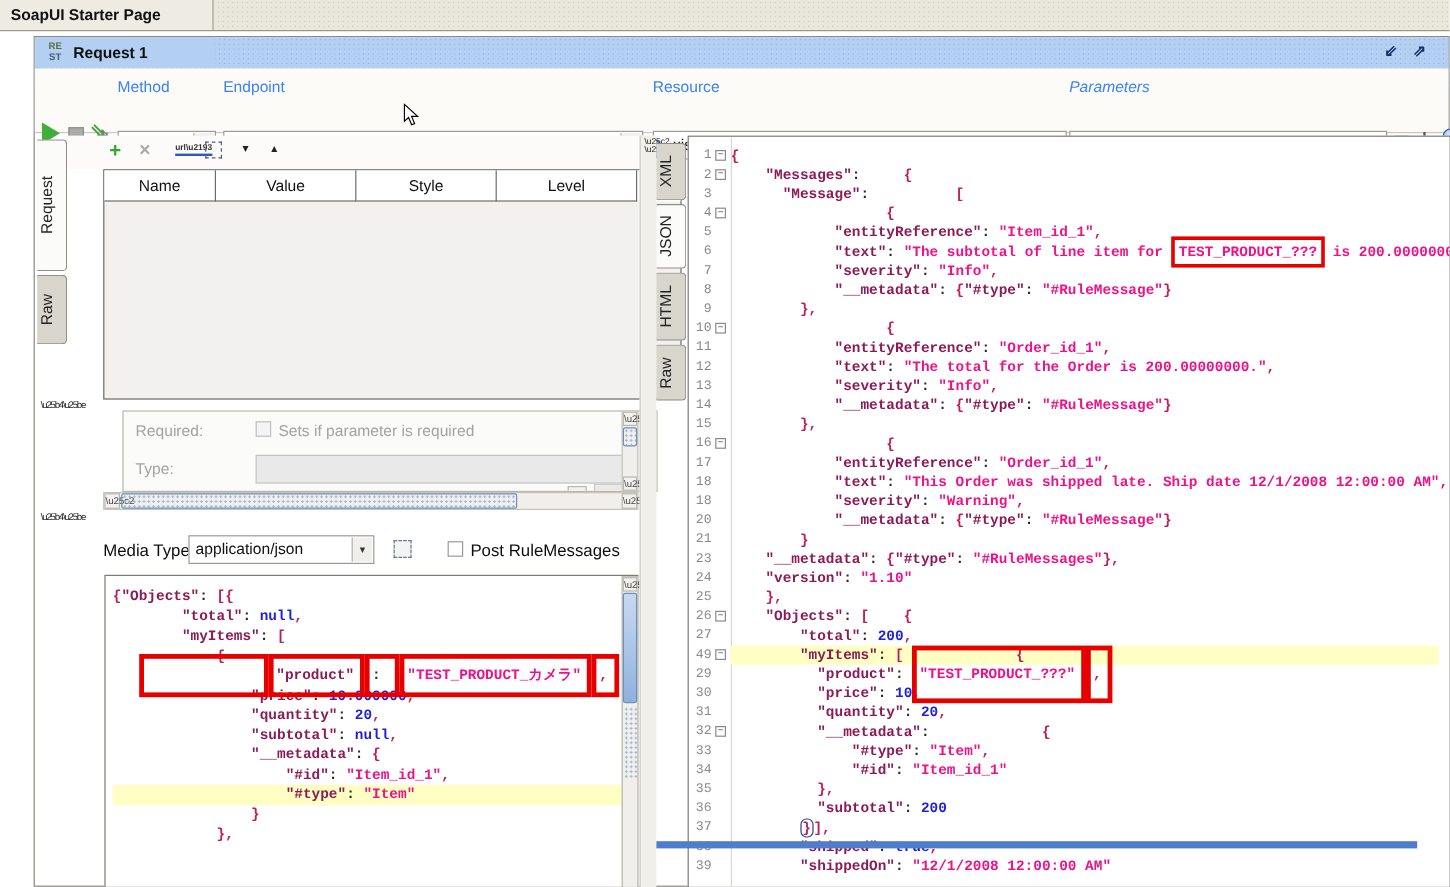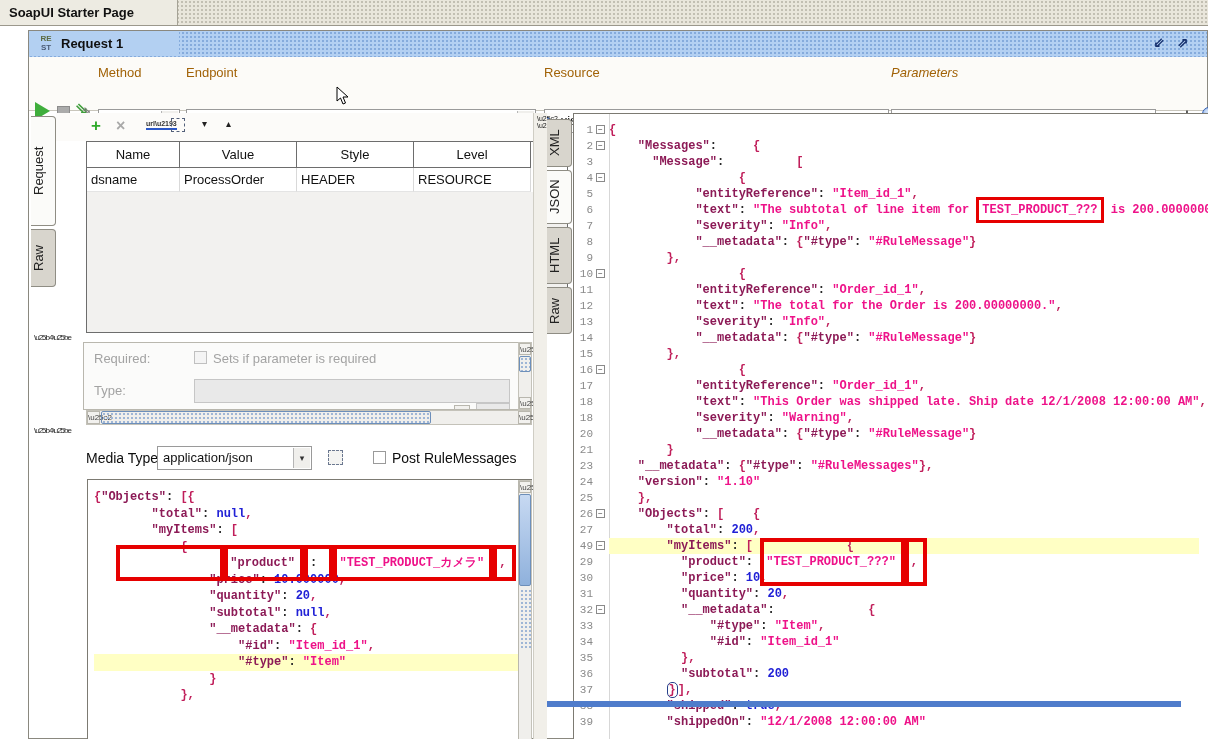--- a/index.html
+++ b/index.html
@@ -19,21 +19,21 @@
     background-image:radial-gradient(#85abdc 26%,transparent 27%);background-size:4px 4px;}
   #titlemask{left:0;top:0;width:150px;height:25px;background:#b3d0f2;}
   .resticon{left:7px;top:3px;width:20px;height:20px;font:bold 8px "Liberation Sans",sans-serif;line-height:9px;
     color:#5d6b43;text-align:center;}
   .resticon .st{color:#4a5a74;}
   #wtitle{left:32px;top:0;height:25px;line-height:25px;font-weight:bold;font-size:13px;color:#101010;}
   .winbtn{top:4px;width:16px;height:16px;color:#16306e;font-size:13px;line-height:15px;text-align:center;font-weight:bold;}
 
   
   #toolbar{left:0;top:26px;width:1178px;height:54px;background:#fcfbf8;border-bottom:1px solid #c9c6bc;}
-  .tlabel{top:8px;font-size:13px;color:#a16207;}
+  .tlabel{top:8px;font-size:13px;color:#3b82f6;}
   .field{top:52px;height:24px;background:#fff;border:1px solid #9a9a9a;font-size:13px;color:#111;
     line-height:22px;padding-left:5px;white-space:nowrap;overflow:hidden;}
   .combo-arrow{position:absolute;right:1px;top:1px;bottom:1px;width:17px;background:#f0efec;
     border-left:1px solid #b5b5b5;text-align:center;color:#333;font-size:9px;line-height:20px;}
   #playbtn{left:6px;top:45px;width:0;height:0;border-left:15px solid #3fae3c;border-top:9px solid transparent;
     border-bottom:9px solid transparent;}
   #stopbtn{left:28px;top:49px;width:13px;height:13px;background:#ababab;border:1px solid #8c8c8c;}
   #addbtn{left:46px;top:42px;font-size:16px;font-weight:bold;color:#3f9e3c;}
   #addbtn .sub{color:#7d7d7d;font-size:10px;margin-left:-6px;}
   .funnel{width:0;height:0;border-left:6px solid transparent;border-right:6px solid transparent;border-top:7px solid #9a9a96;}
@@ -59,21 +59,21 @@
   #ptable{left:57px;top:110px;width:482px;height:192px;background:#f2f1ef;border:1px solid #6d6d6d;}
   .prow{display:flex;background:#fff;}
   .pcell{border-right:1px solid #9c9c9c;border-bottom:1px solid #9c9c9c;height:26px;line-height:25px;
     font-size:13px;color:#111;padding:0 4px;overflow:hidden;}
   .phead .pcell{text-align:center;border-bottom:1px solid #6d6d6d;border-right:1px solid #6d6d6d;}
   .pdata .pcell{height:24px;line-height:23px;border-right:1px solid #d9d9d9;border-bottom:1px solid #e4e4e4;}
 
   .splitgrip{font-size:8px;color:#222;letter-spacing:-1px;line-height:7px;}
 
   
-  #form{left:54px;top:311px;width:446px;height:68px;background:#fbfbfa;border:1px solid #b9b7ae;overflow:hidden;}
+  #form{left:73px;top:311px;width:446px;height:68px;background:#fbfbfa;border:1px solid #b9b7ae;overflow:hidden;}
   .gray{color:#a3a3a3;font-size:13px;}
   .cbox{width:13px;height:13px;background:#fff;border:1px solid #9a9a9a;}
   .cbox.dis{background:#f4f4f4;border-color:#c0c0c0;}
   .disfield{background:#e9e9e9;border:1px solid #c6c6c6;}
 
   
   .sb-btn{position:absolute;background:#f2f1ee;border:1px solid #b9b7ae;color:#444;font-size:8px;
     text-align:center;line-height:12px;}
   .sb-track-h{position:absolute;background:#f0efec;border:1px solid #c4c2b9;}
   .sb-thumb{position:absolute;background:linear-gradient(#c7d9f2,#8fb1dc);border:1px solid #6d8fba;border-radius:2px;}
@@ -174,26 +174,20 @@
     <span class="abs" style="left:170px;top:5px;font-size:10px;color:#222;">▴</span>
     <span class="abs helpicon" style="left:480px;top:3px;">?</span>
   </div>
 
   <div class="abs" id="ptable">
       <div class="prow phead">
         <div class="pcell" style="width: 93px;">Name</div>
         <div class="pcell" style="width: 117px;">Value</div>
         <div class="pcell" style="width: 117px;">Style</div>
         <div class="pcell" style="width: 117px;">Level</div>
-      </div>
-      <div class="prow pdata">
-        <div class="pcell" style="width: 93px;">dsname</div>
-        <div class="pcell" style="width: 117px;">ProcessOrder</div>
-        <div class="pcell" style="width: 117px;">HEADER</div>
-        <div class="pcell" style="width: 117px;">RESOURCE</div>
       </div>
     </div>
 
   <div class="abs splitgrip" style="left:5px;top:303px;">\u25b4\u25be</div>
 
   <div class="abs" id="form">
     <span class="abs gray" style="left:10px;top:8px;">Required:</span>
     <span class="abs cbox dis" style="left:110px;top:8px;"></span>
     <span class="abs gray" style="left:129px;top:8px;">Sets if parameter is required</span>
     <span class="abs gray" style="left:10px;top:40px;">Type:</span>

